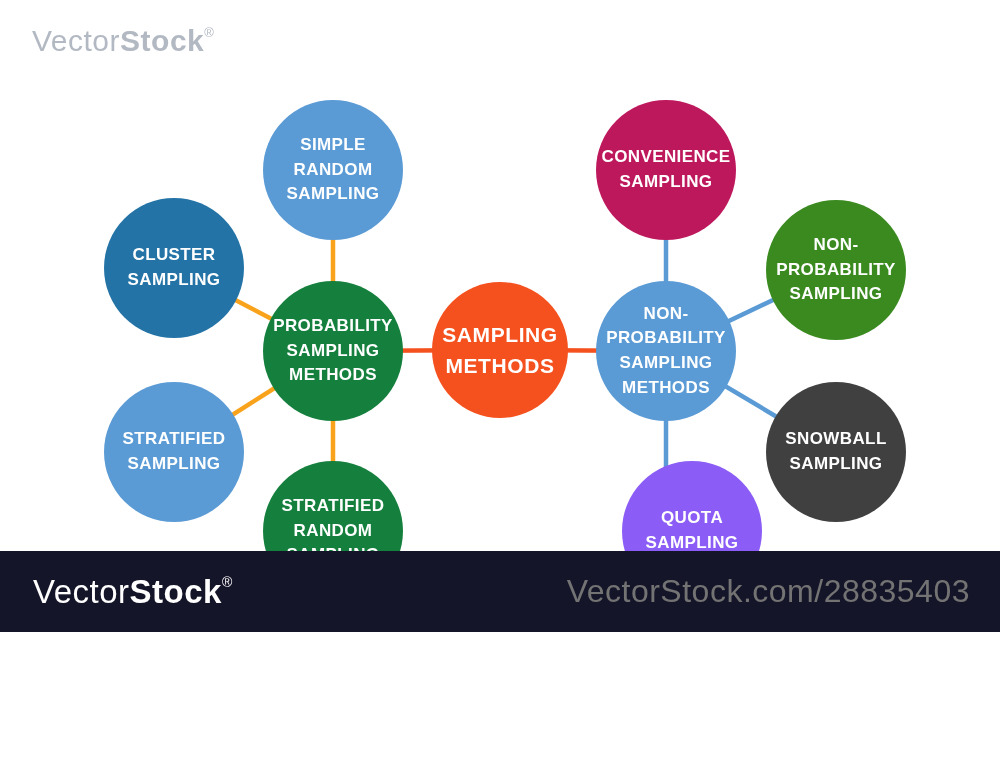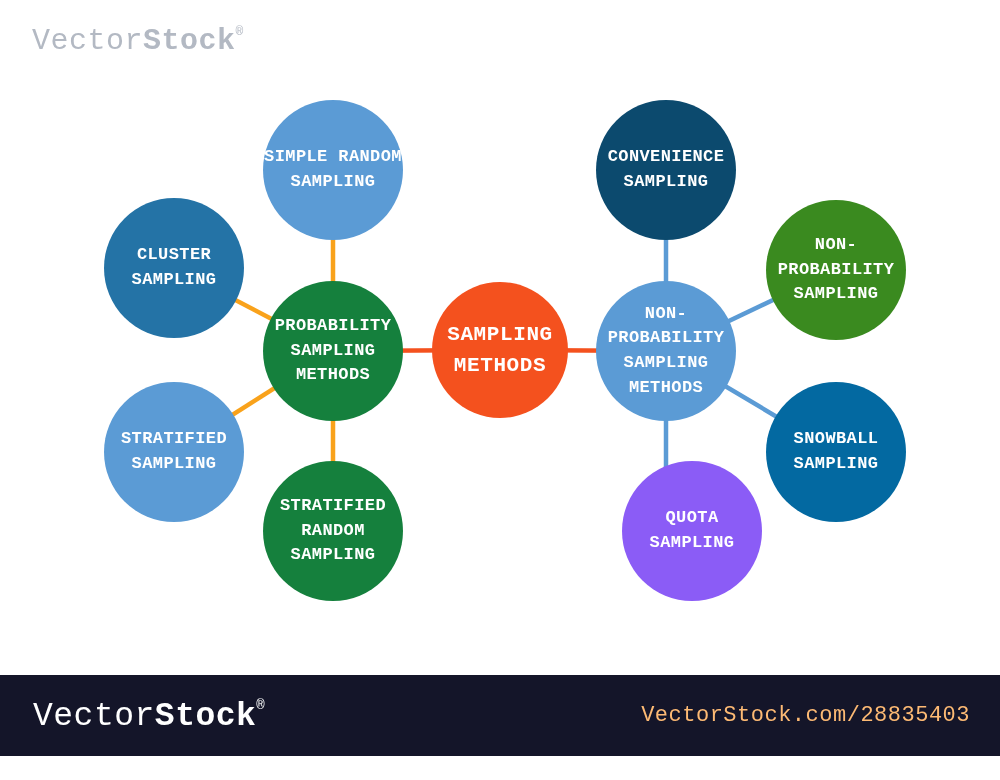--- a/index.html
+++ b/index.html
@@ -1,23 +1,23 @@
 <!DOCTYPE html>
 <html><head>
 <meta charset="utf-8">
 <style>
   * { margin: 0; padding: 0; box-sizing: border-box; }
   html, body { background: #ffffff; }
   .page {
     position: relative;
     width: 1000px;
-    height: 756px;
+    height: 632px;
     background: #ffffff;
     overflow: hidden;
-    font-family: Liberation Mono, monospace;
+    font-family: Liberation Sans, sans-serif;
   }
 
   
   .wm-top {
     position: absolute;
     left: 32px;
     top: 24px;
     font-size: 30px;
     color: #b3b9c3;
     letter-spacing: 0.5px;
@@ -53,23 +53,23 @@
     white-space: pre-line;
   }
   .node-center { left: 432px; top: 282px; width: 136px; height: 136px; background: #f4511e; }
   .node-center .lbl { font-size: 21px; line-height: 1.5; letter-spacing: 0.6px; }
   .node-hub-left   { left: 263px; top: 281px; background: #15803d; }
   .node-hub-right  { left: 596px; top: 281px; background: #5b9bd5; }
   .node-simple     { left: 263px; top: 100px; background: #5b9bd5; }
   .node-cluster    { left: 104px; top: 198px; background: #2473a6; }
   .node-systematic { left: 104px; top: 382px; background: #5b9bd5; }
   .node-stratified { left: 263px; top: 461px; background: #15803d; }
-  .node-convenience{ left: 596px; top: 100px; background: #0c4a6e; }
+  .node-convenience{ left: 596px; top: 100px; background: #be185d; }
   .node-np-sat     { left: 766px; top: 200px; background: #3a8a1f; }
-  .node-snowball   { left: 766px; top: 382px; background: #0369a1; }
+  .node-snowball   { left: 766px; top: 382px; background: #404040; }
   .node-quota      { left: 622px; top: 461px; background: #8b5cf6; }
 
   
   .footer {
     position: absolute;
     left: 0; bottom: 0;
     width: 1000px; height: 81px;
     background: #141529;
     display: flex;
     align-items: center;
@@ -78,22 +78,22 @@
   }
   .footer .brand {
     color: #ffffff;
     font-size: 33px;
     letter-spacing: 0.5px;
   }
   .footer .brand .light { font-weight: 400; }
   .footer .brand .bold  { font-weight: 700; }
   .footer .brand .reg   { font-size: 14px; vertical-align: 16px; }
   .footer .credit {
-    color: #fdba74;
-    font-size: 22px;
+    color: #737373;
+    font-size: 32px;
     font-weight: 400;
     letter-spacing: 0.5px;
   }
 </style>
 </head>
 <body>
 
 <div class="page">
 
   <div class="wm-top">

